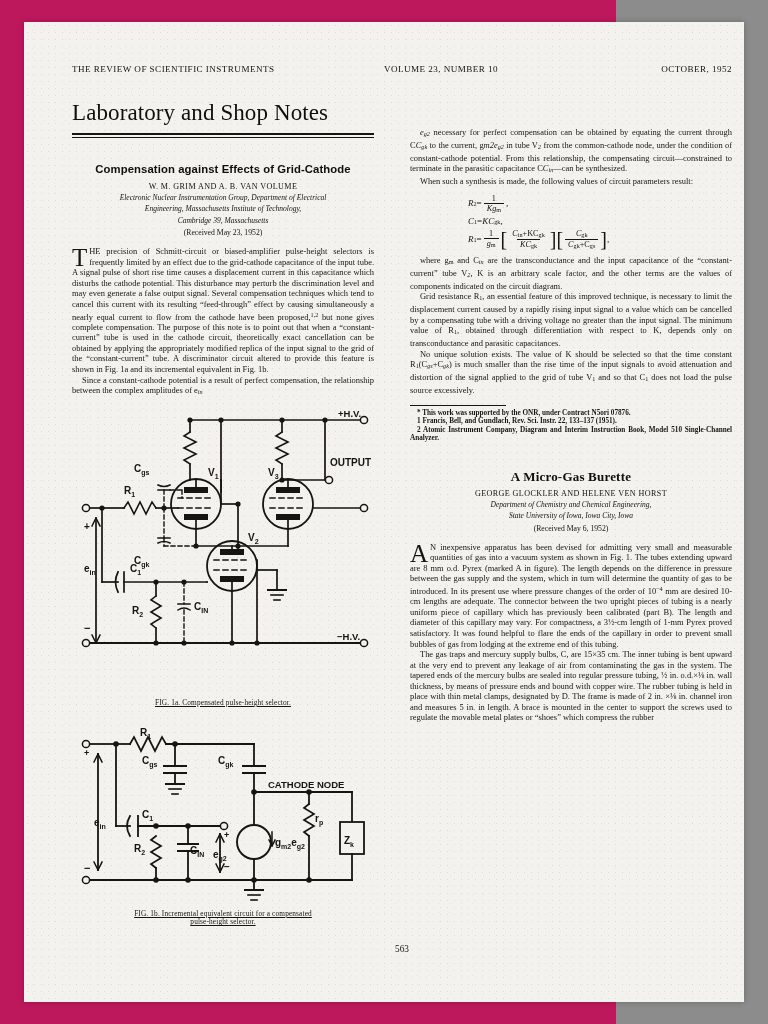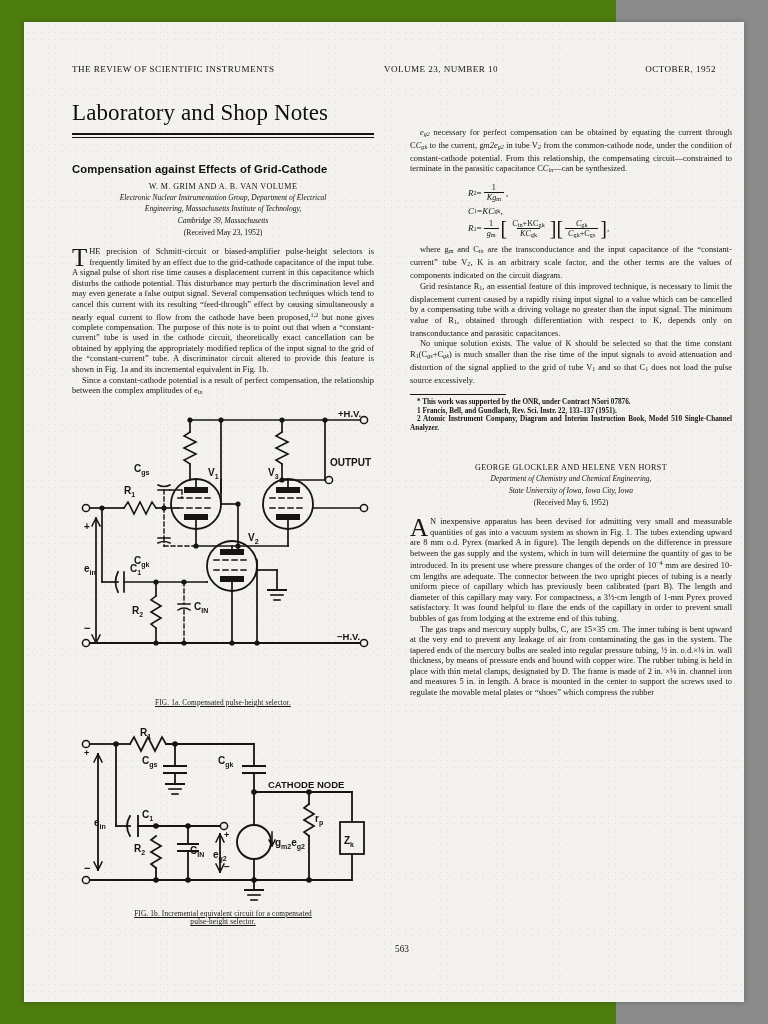--- a/index.html
+++ b/index.html
@@ -11,21 +11,21 @@
     width: 768px;
     height: 1024px;
     overflow: hidden;
     font-family: "Liberation Serif", serif;
   }
   #page {
     position: absolute;
     left: 0; top: 0;
     width: 616px;
     height: 1024px;
-    background: #4d7c0f;
+    background: #be185d;
   }
   #paper {
     position: absolute;
     left: 24px;
     top: 22px;
     width: 720px;
     height: 980px;
     background: #f3f2ee;
     box-shadow: 0 0 6px rgba(0,0,0,.25);
   }
@@ -53,21 +53,21 @@
     position: relative;
     height: 22px;
     font-size: 9.1px;
     letter-spacing: .45px;
     color: #15130f;
     font-family: "Liberation Serif", serif;
   }
   .runhead span { position: absolute; top: 0; white-space: nowrap; }
   .rh-left  { left: 0; }
   .rh-mid   { left: 312px; }
-  .rh-right { right: 16px; }
+  .rh-right { right: 0; }
 
   
   .cols { position: absolute; top: 30px; left: 0; width: 660px; }
   .colL { position: absolute; left: 0;     width: 302px; }
   .colR { position: absolute; left: 338px; width: 322px; }
 
   
   .masthead {
     font-size: 23px;
     letter-spacing: .1px;
@@ -75,21 +75,21 @@
     padding-top: 6px;
     padding-bottom: 2px;
     white-space: nowrap;
     font-family: "Liberation Serif", serif;
   }
   .rule-thick { border-top: 2.6px solid #17150f; margin: 5px 0 2px 0; }
   .rule-thin  { border-top: 1px solid #17150f; margin: 0 0 10px 0; }
 
   
   .art-title {
-    text-align: left;
+    text-align: center;
     font-size: 11.3px;
     font-weight: bold;
     line-height: 15px;
     color: #100f0c;
     font-family: "Liberation Sans", sans-serif;
     letter-spacing: .1px;
   }
   .art-title.serifbold {
     font-family: "Liberation Serif", serif;
     font-size: 13px;
@@ -469,20 +469,21 @@
             <div class="figcap">FIG. 1b. Incremental equivalent circuit for a compensated</div>
             <div class="figcap" style="margin-top:0">pulse-height selector.</div>
           </div>
 
         </div>
 
         <div class="colR">
 
           <p class="body" style="margin-top:33px"><i>e</i><i><sub>g2</sub></i> <span>necessary for perfect compensation can be obtained by equating the current through C</span><i>C</i><i><sub>gk</sub></i><span> to the current, g</span><i>m2</i><i>e</i><i><sub>g2</sub></i><span> in tube V</span><i><sub>2</sub></i><span> from the common-cathode node, under the condition of constant-cathode potential. From this relationship, the compensating circuit—constrained to terminate in the parasitic capacitance C</span><i>C</i><i><sub>in</sub></i><span>—can be synthesized.</span></p>
 
+          <p class="body cont">When such a synthesis is made, the following values of circuit parameters result:</p>
 
           <div class="eqblock">
             <div class="eqrow">
               <i>R</i>
                 <sub>2</sub>
               <span>=</span>
               <span class="frac">
                 <span class="num">1</span>
                 <span class="den"><i>Kg</i><sub>m</sub></span>
               </span>
@@ -527,20 +528,21 @@
           <p class="body cont"><span>No unique solution exists. The value of K should be selected so that the time constant R</span><sub>1</sub><span>(C</span><i><sub>gs</sub></i><span>+C</span><i><sub>gk</sub></i><span>) is much smaller than the rise time of the input signals to avoid attenuation and distortion of the signal applied to the grid of tube V</span><sub>1</sub><span> and so that C</span><sub>1</sub><span> does not load the pulse source excessively.</span></p>
 
 
           <div class="fnrule"></div>
           <p class="fn">* This work was supported by the ONR, under Contract N5ori 07876.</p>
           <p class="fn">1 Francis, Bell, and Gundlach, Rev. Sci. Instr. 22, 133–137 (1951).</p>
           <p class="fn">2 Atomic Instrument Company, Diagram and Interim Instruction Book, Model 510 Single-Channel Analyzer.</p>
 
           <div style="height:26px"></div>
 
+          <div class="art-title serifbold">A Micro-Gas Burette</div>
           <div class="authors">GEORGE GLOCKLER AND HELENE VEN HORST</div>
           <div class="affil">Department of Chemistry and Chemical Engineering,</div>
           <div class="affil">State University of Iowa, Iowa City, Iowa</div>
           <div class="received">(Received May 6, 1952)</div>
 
           <p class="body first"><span class="dropcap">A</span><span>N inexpensive apparatus has been devised for admitting very small and measurable quantities of gas into a vacuum system as shown in Fig. 1. The tubes extending upward are 8 mm o.d. Pyrex (marked A in figure). The length depends on the difference in pressure between the gas supply and the system, which in turn will determine the quantity of gas to be introduced. In its present use where pressure changes of the order of 10</span><sup>−4</sup><span> mm are desired 10-cm lengths are adequate. The connector between the two upright pieces of tubing is a nearly uniform piece of capillary which has previously been calibrated (part B). The length and diameter of this capillary may vary. For compactness, a 3½-cm length of 1-mm Pyrex proved satisfactory. It was found helpful to flare the ends of the capillary in order to prevent small bubbles of gas from lodging at the extreme end of this tubing.</span></p>
 
           <p class="body cont">The gas traps and mercury supply bulbs, C, are 15×35 cm. The inner tubing is bent upward at the very end to prevent any leakage of air from contaminating the gas in the system. The tapered ends of the mercury bulbs are sealed into regular pressure tubing, ½ in. o.d.×⅛ in. wall thickness, by means of pressure ends and bound with copper wire. The rubber tubing is held in place with thin metal clamps, designated by D. The frame is made of 2 in. ×⅛ in. channel iron and measures 5 in. in length. A brace is mounted in the center to support the screws used to regulate the movable metal plates or “shoes” which compress the rubber</p>
         </div>
       </div>

